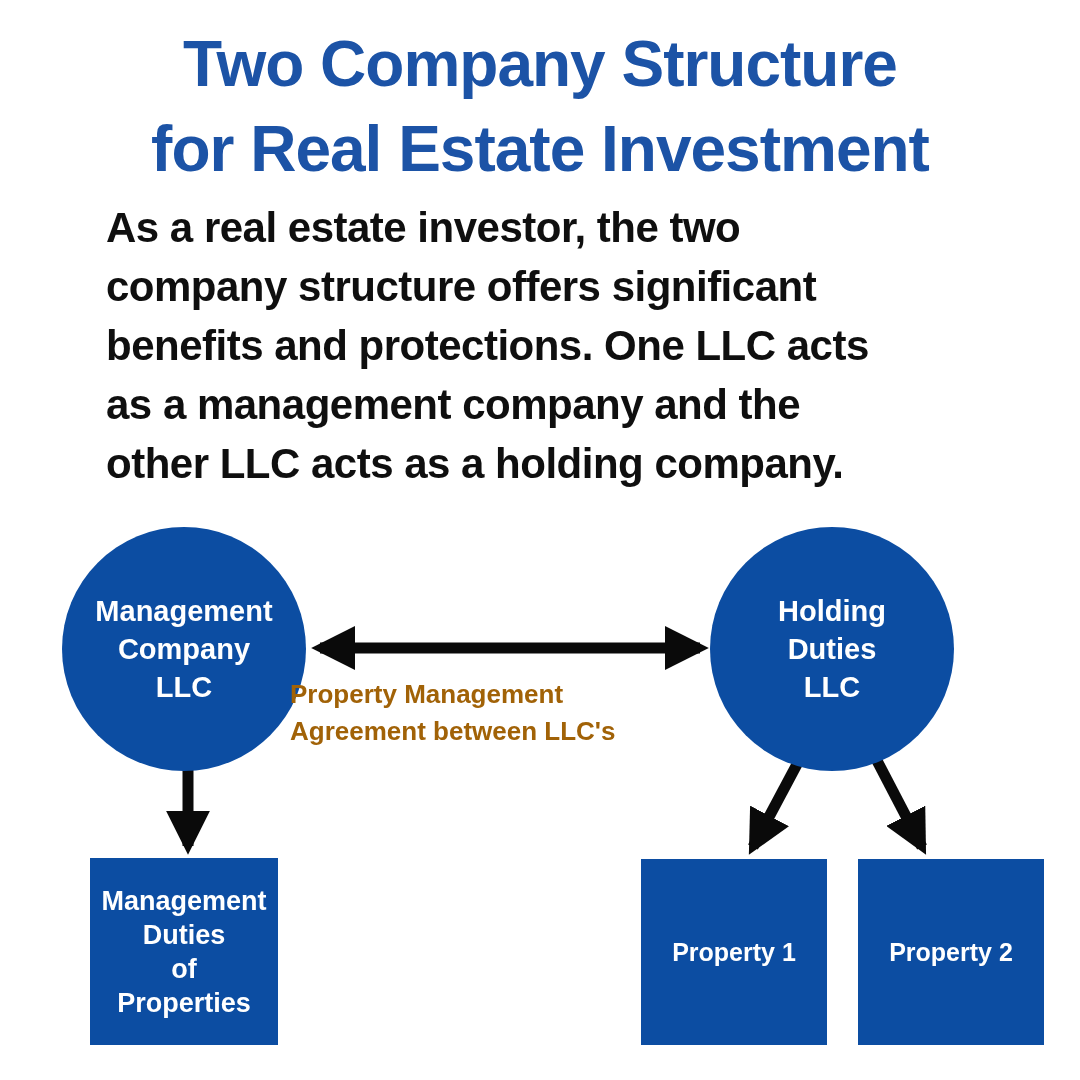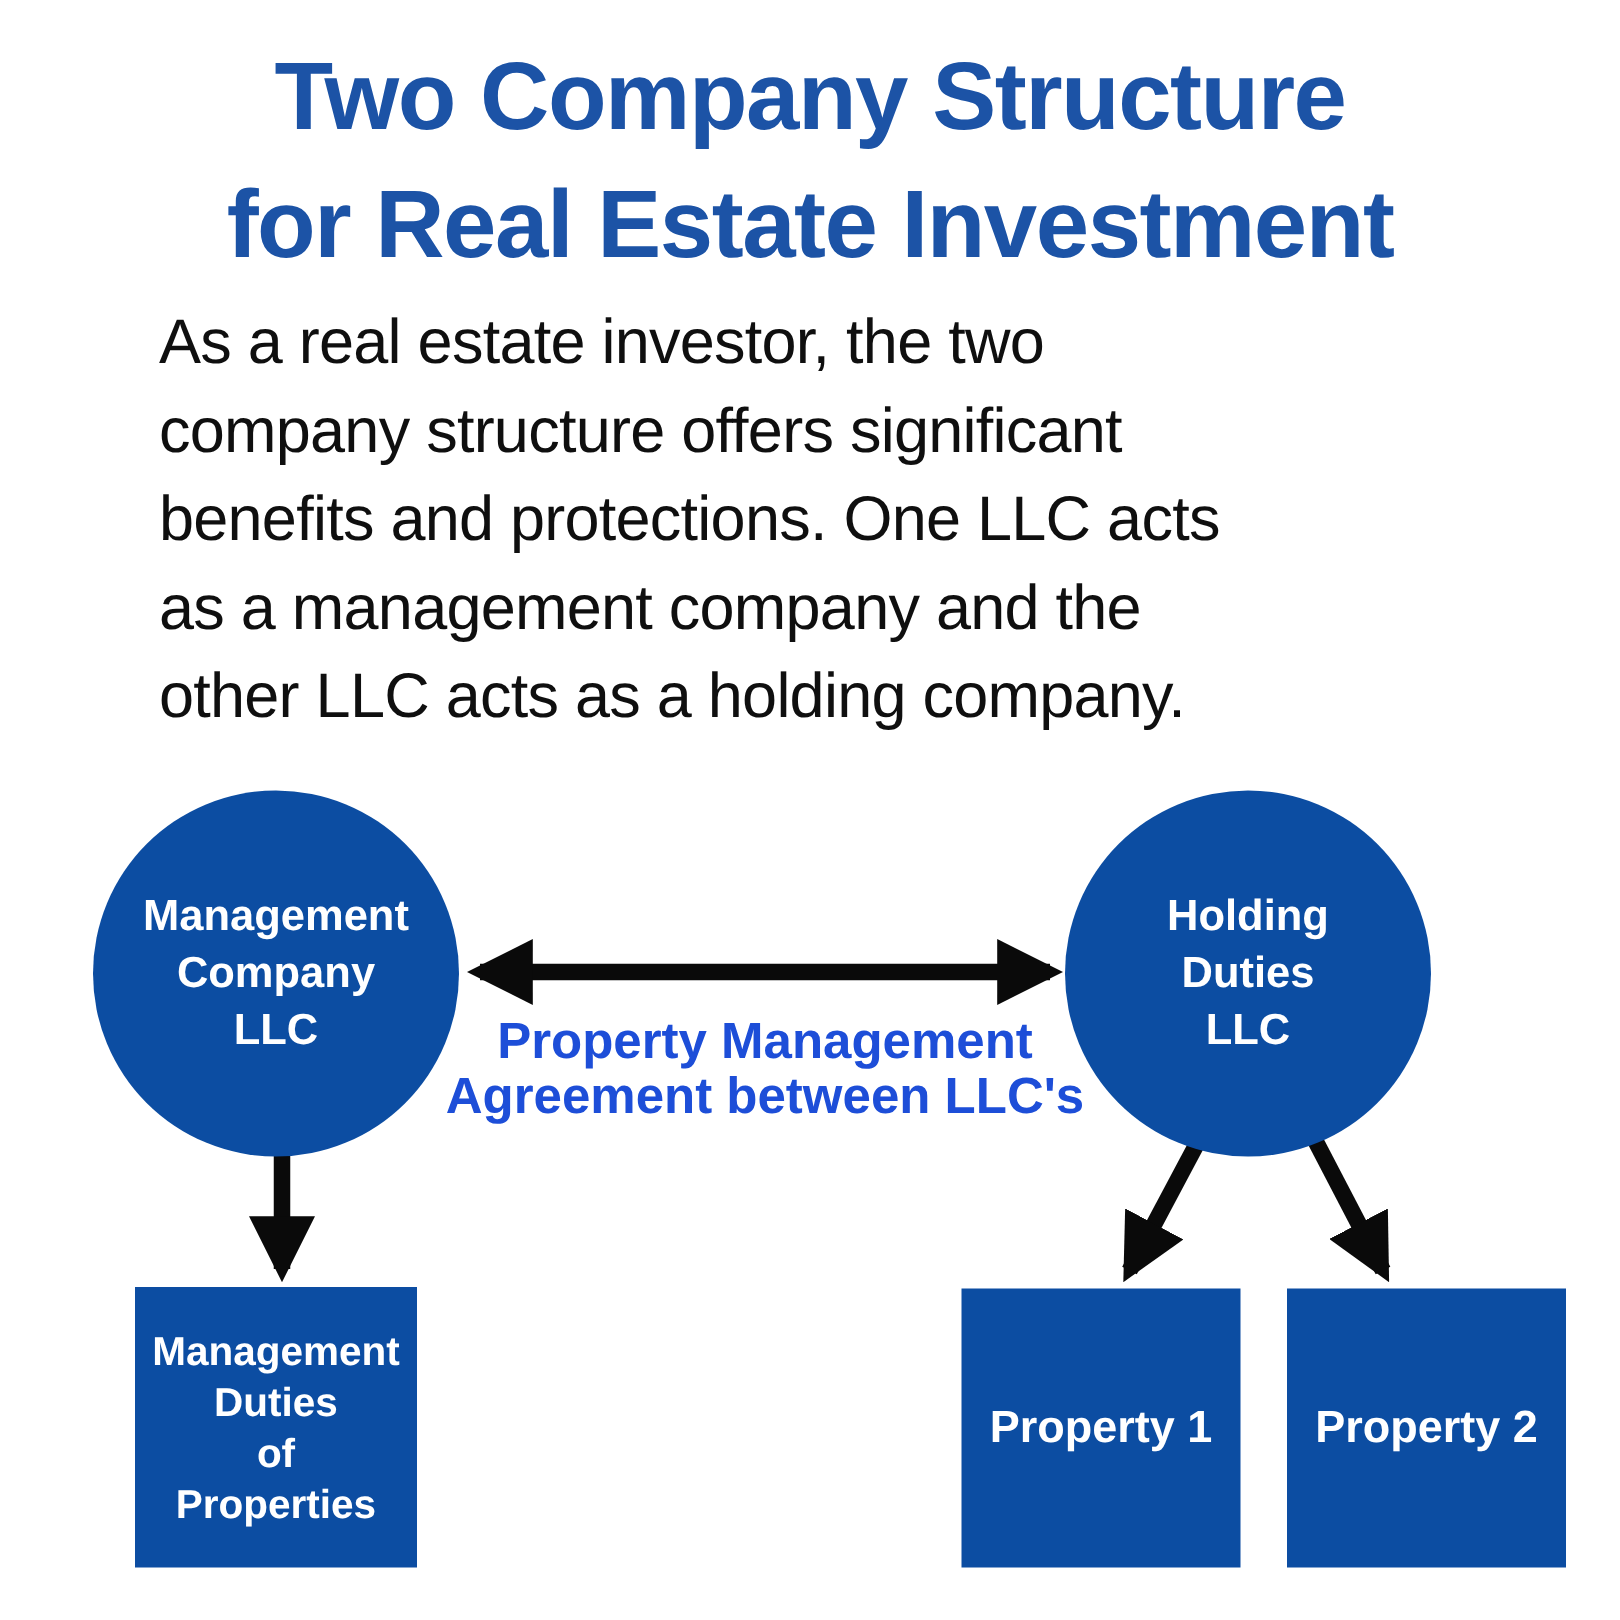--- a/index.html
+++ b/index.html
@@ -8,50 +8,50 @@
     font-family:"Liberation Sans",sans-serif;
   }
   .title{
     position:absolute;left:0;top:22px;width:1080px;
     text-align:center;color:#1c53a6;font-weight:bold;
     font-size:64px;line-height:85px;white-space:pre-line;margin:0;
     letter-spacing:-1px;
   }
   .intro{
     position:absolute;left:106px;top:198px;width:920px;
-    color:#0f0f0f;font-weight:normal;font-size:42px;line-height:59px;
+    color:#0f0f0f;font-weight:bold;font-size:42px;line-height:59px;
     white-space:pre-line;margin:0;letter-spacing:-0.5px;
   }
   .node{
     position:absolute;border-radius:50%;background:#0c4da2;
     display:flex;align-items:center;justify-content:center;
   }
   .node-label{
     color:#ffffff;font-weight:bold;font-size:29px;line-height:38px;
     text-align:center;white-space:pre-line;
   }
   .node-management{left:62px;top:527px;width:244px;height:244px;}
   .node-holding{left:710px;top:527px;width:244px;height:244px;}
   .agreement-label{
     position:absolute;left:290px;top:676px;width:440px;
-    color:#1d4ed8;font-weight:bold;font-size:34px;line-height:37px;
-    text-align:center;white-space:pre-line;
+    color:#a16207;font-weight:bold;font-size:26px;line-height:37px;
+    white-space:pre-line;
   }
   .box{
     position:absolute;background:#0c4da2;
     display:flex;align-items:center;justify-content:center;
   }
   .box-label{
     color:#ffffff;font-weight:bold;text-align:center;white-space:pre-line;
   }
   .box-duties{left:90px;top:858px;width:188px;height:187px;}
   .box-duties .box-label{font-size:27px;line-height:34px;}
   .box-p1{left:641px;top:859px;width:186px;height:186px;}
   .box-p2{left:847px;top:859px;width:186px;height:186px;margin-left:11px;}
-  .box-p1 .box-label,.box-p2 .box-label{font-size:30px;line-height:34px;text-align:right;}
+  .box-p1 .box-label,.box-p2 .box-label{font-size:25px;line-height:34px;text-align:right;}
   .arrows{position:absolute;left:0;top:0;width:1080px;height:1080px;pointer-events:none;}
 </style>
 </head>
 <body>
 
 <div class="canvas">
 
   <h1 class="title">Two Company Structure
 for Real Estate Investment</h1>
 

